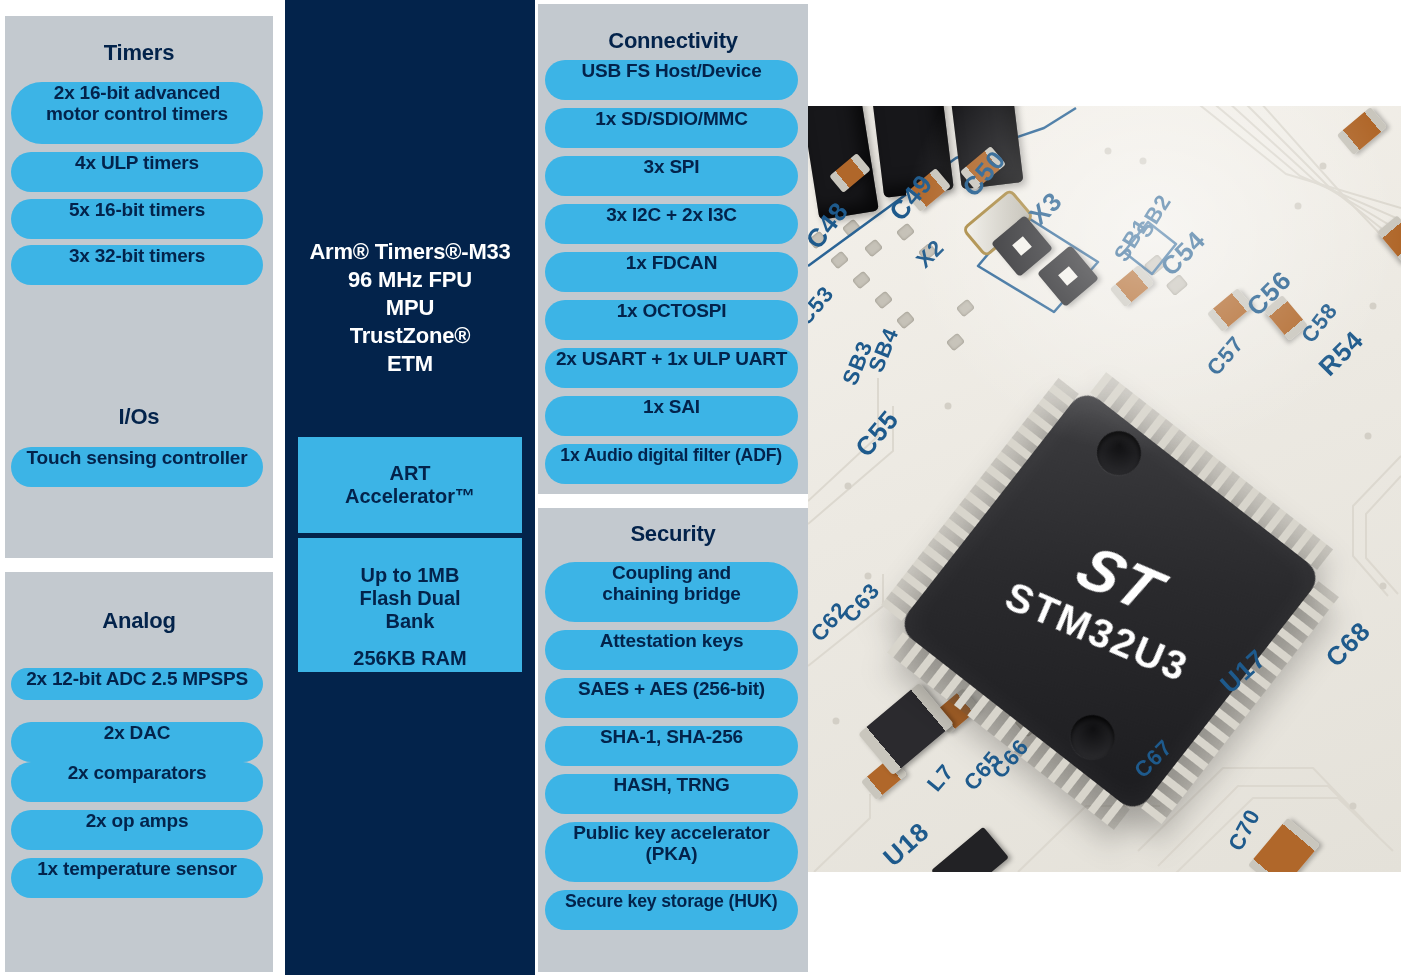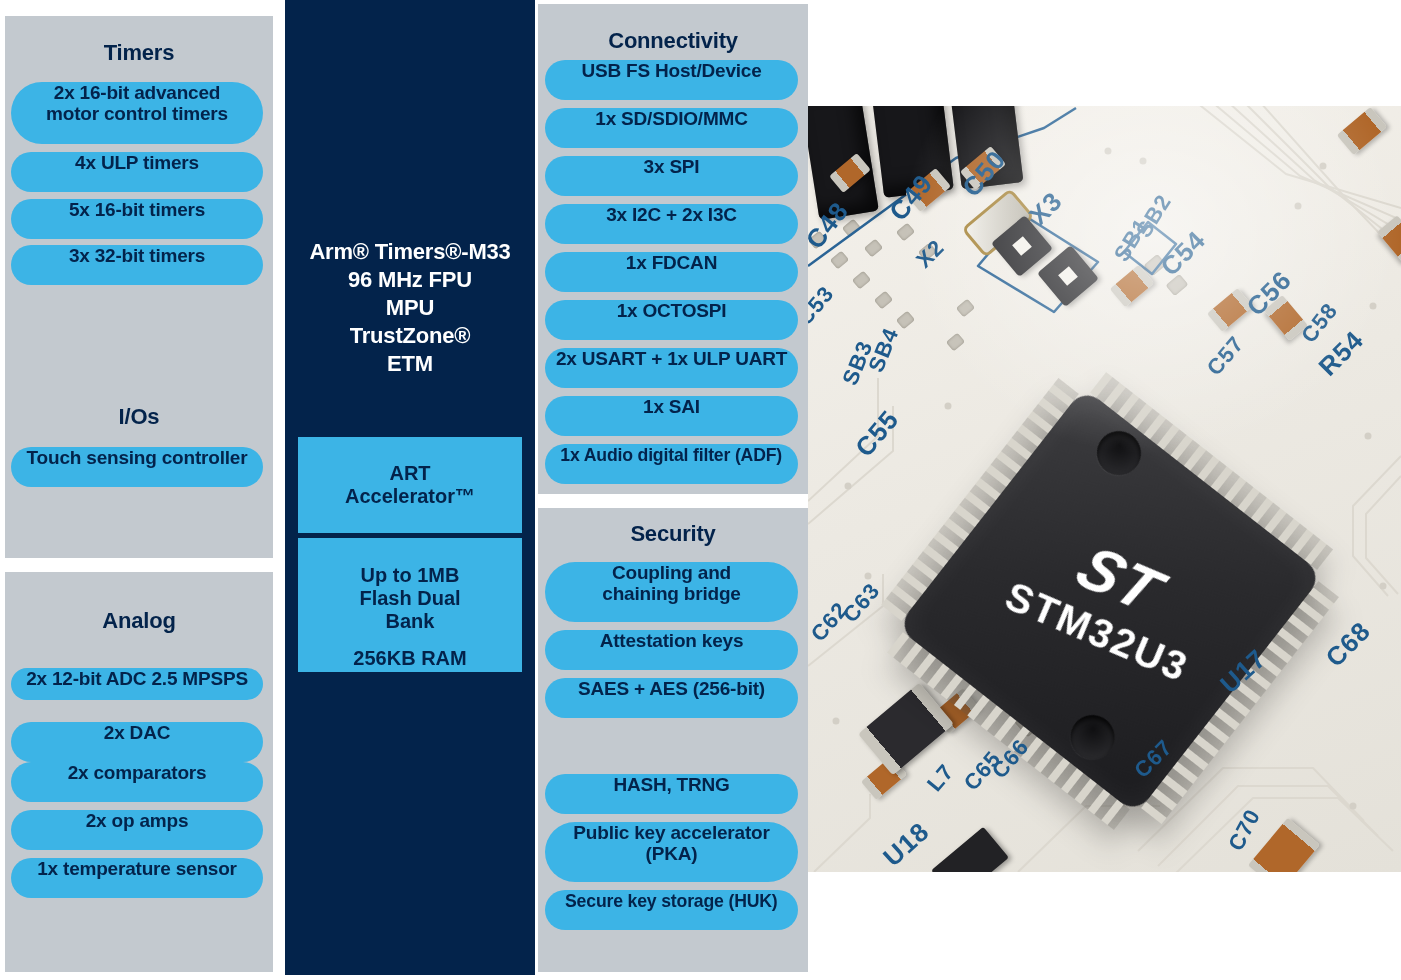--- a/index.html
+++ b/index.html
@@ -167,20 +167,23 @@
     <div class="panel-title" style="top:13px">Security</div>
     <div class="fbox" style="top:54px;height:60px">
         <span class="wrap" style="max-width:165px">Coupling and chaining bridge</span>
       </div>
     <div class="fbox" style="top:122px;height:40px">
         <span>Attestation keys</span>
       </div>
     <div class="fbox" style="top:170px;height:40px">
         <span>SAES + AES (256-bit)</span>
       </div>
+    <div class="fbox" style="top:218px;height:40px">
+        <span>SHA-1, SHA-256</span>
+      </div>
     <div class="fbox" style="top:266px;height:40px">
         <span>HASH, TRNG</span>
       </div>
     <div class="fbox" style="top:314px;height:60px">
         <span class="wrap" style="max-width:225px">Public key accelerator (PKA)</span>
       </div>
     <div class="fbox" style="top:382px;height:40px">
         <span class="squeeze">Secure key storage (HUK)</span>
       </div>
   </div>

